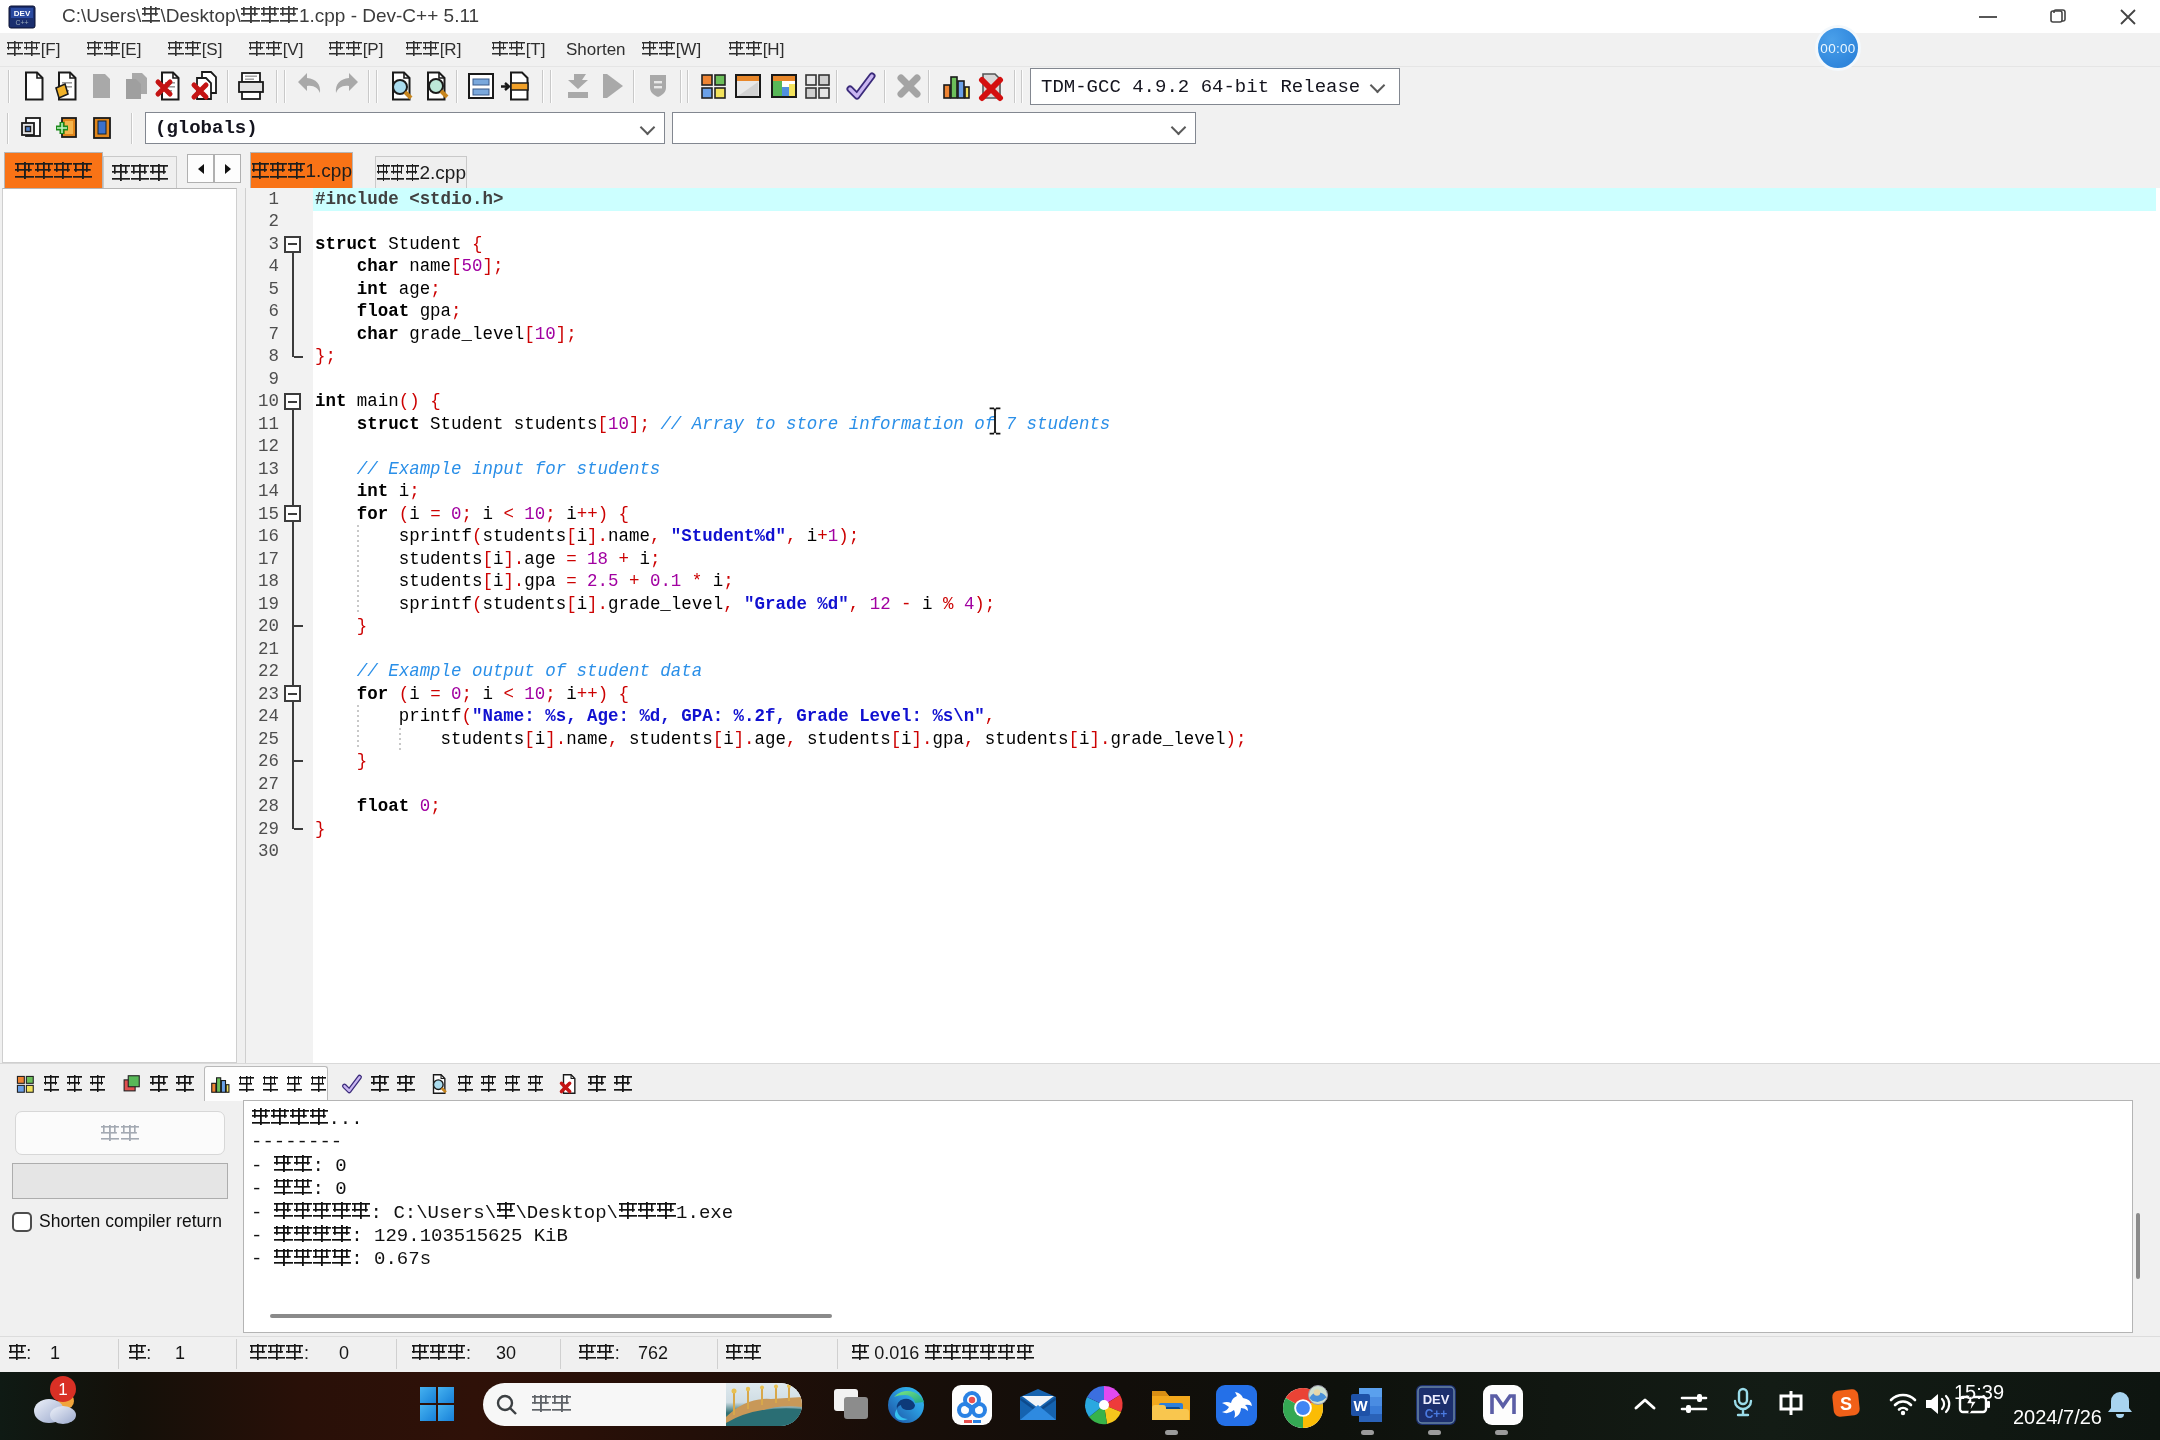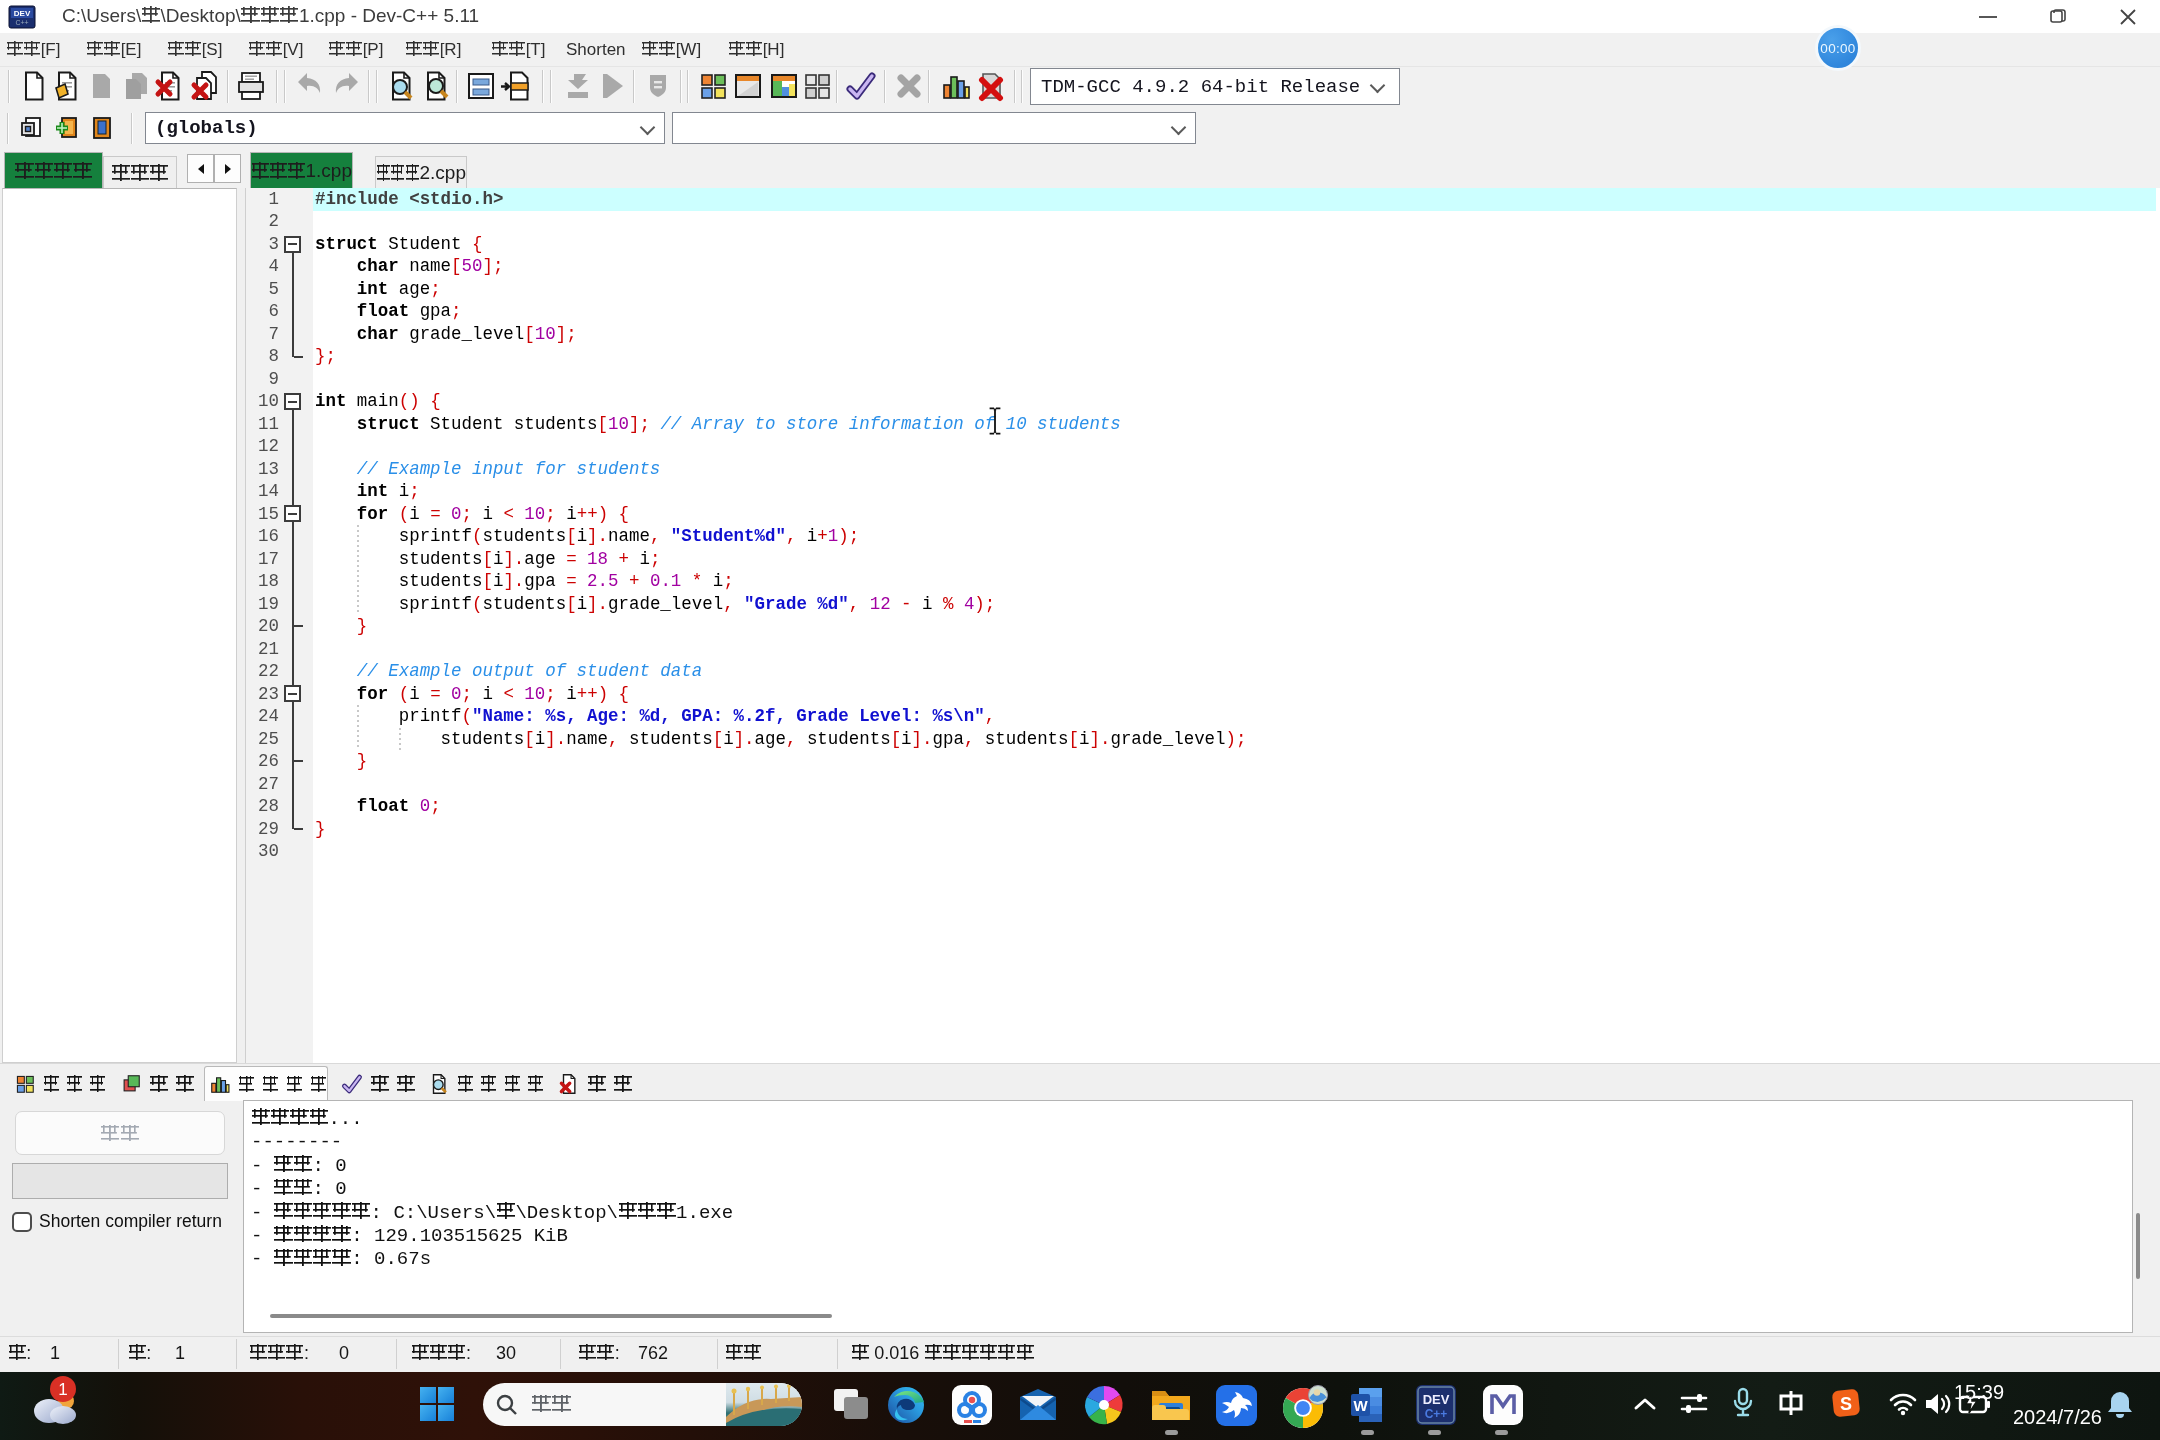--- a/index.html
+++ b/index.html
@@ -18,21 +18,21 @@
 #menubar{left:0;top:33px;width:2160px;height:33px;background:#f1f1f1}
 .menu-item{top:40px;font-size:17px;color:#2f2f2f;white-space:nowrap}
 #toolbar1{left:0;top:66px;width:2160px;height:44px;background:#f1f1f1;border-top:1px solid #e5e5e5}
 #toolbar2{left:0;top:110px;width:2160px;height:38px;background:#f1f1f1}
 .tsep{width:2px;background:linear-gradient(90deg,#c9c9c9 50%,#fdfdfd 50%)}
 .combo{background:#fff;border:1px solid #828790;display:flex;align-items:center;font-family:"Liberation Mono",monospace;font-size:19px;color:#14141e}
 .chev{width:11px;height:11px;border-right:2px solid #5a5a5a;border-bottom:2px solid #5a5a5a;transform:rotate(45deg);position:absolute}
 
 #tabstrip{left:0;top:148px;width:2160px;height:40px;background:#f1f1f1}
 .ltab{font-size:19px;color:#1d1d1d;display:flex;align-items:center;justify-content:center}
-.ltab.on{background:#15803d;border:1px solid #b6b6b6;border-bottom:none}
+.ltab.on{background:#f97316;border:1px solid #b6b6b6;border-bottom:none}
 .ltab.off{background:#efefef;border:1px solid #c9c9c9;border-bottom:none}
 .arrowbtn{background:#fdfdfd;border:1px solid #b0b0b0;display:flex;align-items:center;justify-content:center}
 
 #leftpanel{left:2px;top:188px;width:235px;height:875px;background:#fff;border:1px solid #cfcfcf;border-top:1px solid #b6b6b6}
 #editor{left:245px;top:188px;width:1915px;height:875px;background:#fff}
 #gutter{left:245px;top:188px;width:68px;height:875px;background:#f2f2f2;border-left:1px solid #cfcfcf}
 #lnums{left:245px;top:188px;width:34px;text-align:right;font-family:"Liberation Mono",monospace;
  font-size:17.45px;line-height:22.48px;color:#4e4e4e;white-space:pre}
 #cyanline{left:313px;top:188px;width:1843px;height:22.5px;background:#ccffff}
 #code{left:315px;top:188px;font-family:"Liberation Mono",monospace;font-size:17.45px;line-height:22.48px;color:#000;white-space:pre}
@@ -369,21 +369,21 @@
 <pre class="abs" id="code"><span class="g">#include &lt;stdio.h&gt;</span>
 
 <b>struct</b> Student <span class="r">{</span>
     <b>char</b> name<span class="r">[</span><span class="n">50</span><span class="r">];</span>
     <b>int</b> age<span class="r">;</span>
     <b>float</b> gpa<span class="r">;</span>
     <b>char</b> grade_level<span class="r">[</span><span class="n">10</span><span class="r">];</span>
 <span class="r">};</span>
 
 <b>int</b> main<span class="r">()</span> <span class="r">{</span>
-    <b>struct</b> Student students<span class="r">[</span><span class="n">10</span><span class="r">];</span> <span class="c">// Array to store information of 10 students</span>
+    <b>struct</b> Student students<span class="r">[</span><span class="n">10</span><span class="r">];</span> <span class="c">// Array to store information of 7 students</span>
 
     <span class="c">// Example input for students</span>
     <b>int</b> i<span class="r">;</span>
     <b>for</b> <span class="r">(</span>i <span class="r">=</span> <span class="n">0</span><span class="r">;</span> i <span class="r">&lt;</span> <span class="n">10</span><span class="r">;</span> i<span class="r">++)</span> <span class="r">{</span>
         sprintf<span class="r">(</span>students<span class="r">[</span>i<span class="r">].</span>name<span class="r">,</span> <span class="s">"Student%d"</span><span class="r">,</span> i<span class="r">+</span><span class="n">1</span><span class="r">);</span>
         students<span class="r">[</span>i<span class="r">].</span>age <span class="r">=</span> <span class="n">18</span> <span class="r">+</span> i<span class="r">;</span>
         students<span class="r">[</span>i<span class="r">].</span>gpa <span class="r">=</span> <span class="n">2.5</span> <span class="r">+</span> <span class="n">0.1</span> <span class="r">*</span> i<span class="r">;</span>
         sprintf<span class="r">(</span>students<span class="r">[</span>i<span class="r">].</span>grade_level<span class="r">,</span> <span class="s">"Grade %d"</span><span class="r">,</span> <span class="n">12</span> <span class="r">-</span> i <span class="r">%</span> <span class="n">4</span><span class="r">);</span>
     <span class="r">}</span>
 

